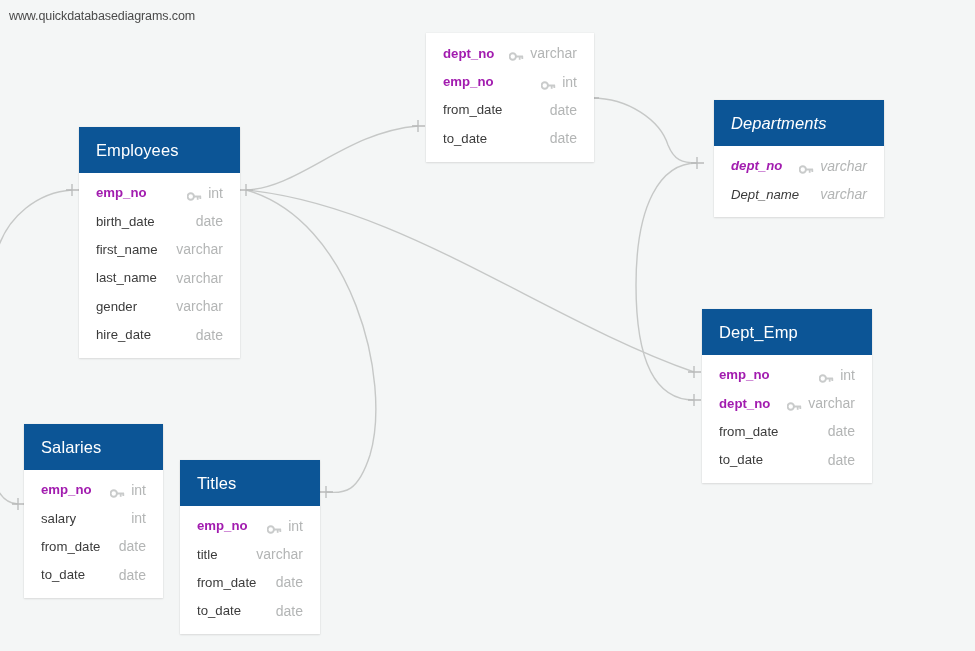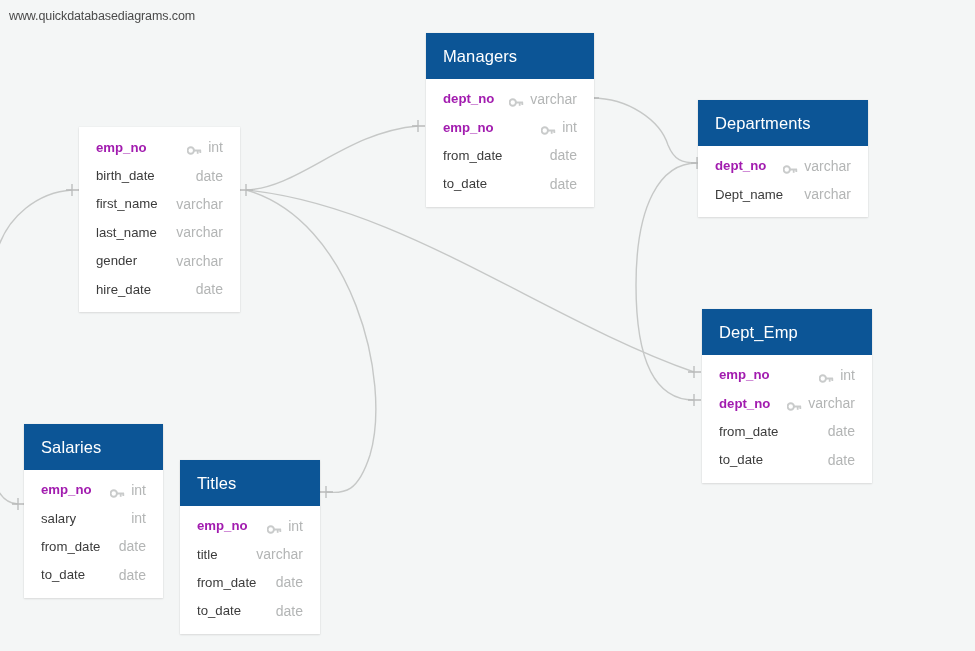--- a/index.html
+++ b/index.html
@@ -144,21 +144,20 @@
       <path class="tick" d="M 691,163 h 13 M 697,157 v 12"></path>
       <path class="tick" d="M 688,372 h 13 M 694,366 v 12"></path>
       <path class="tick" d="M 688,400 h 13 M 694,394 v 12"></path>
       <path class="tick" d="M 320,492 h 13 M 326,486 v 12"></path>
       <path class="tick" d="M 12,504 h 13 M 18,498 v 12"></path>
     </g>
   </svg>
 
   <div id="tables-layer">
       <div class="table" style="left: 426px; top: 33px; width: 168px;">
-        <div class="table-header">Managers</div>
         <div class="table-body">
           <div class="row pk">
             <span class="col-name">dept_no</span>
             <span class="col-spacer"></span>
             <span class="col-right">
               <span class="key-icon"><svg viewBox="0 0 16 11" width="15" height="11" aria-hidden="true">
                   <circle cx="4" cy="5.5" r="3.4" fill="none" stroke="#c9cbcb" stroke-width="2.1"></circle>
                   <path d="M 7.4,5.5 H 15" stroke="#c9cbcb" stroke-width="2.1" stroke-linecap="butt"></path>
                   <path d="M 11.4,5.5 V 9.0" stroke="#c9cbcb" stroke-width="1.9"></path>
                   <path d="M 14.2,5.5 V 8.2" stroke="#c9cbcb" stroke-width="1.9"></path>
@@ -189,20 +188,21 @@
           <div class="row">
             <span class="col-name">to_date</span>
             <span class="col-spacer"></span>
             <span class="col-right">
               <span class="col-type">date</span>
             </span>
           </div>
         </div>
       </div>
       <div class="table" style="left: 79px; top: 127px; width: 161px;">
+        <div class="table-header">Employees</div>
         <div class="table-body">
           <div class="row pk">
             <span class="col-name">emp_no</span>
             <span class="col-spacer"></span>
             <span class="col-right">
               <span class="key-icon"><svg viewBox="0 0 16 11" width="15" height="11" aria-hidden="true">
                   <circle cx="4" cy="5.5" r="3.4" fill="none" stroke="#c9cbcb" stroke-width="2.1"></circle>
                   <path d="M 7.4,5.5 H 15" stroke="#c9cbcb" stroke-width="2.1" stroke-linecap="butt"></path>
                   <path d="M 11.4,5.5 V 9.0" stroke="#c9cbcb" stroke-width="1.9"></path>
                   <path d="M 14.2,5.5 V 8.2" stroke="#c9cbcb" stroke-width="1.9"></path>
@@ -240,21 +240,21 @@
           </div>
           <div class="row">
             <span class="col-name">hire_date</span>
             <span class="col-spacer"></span>
             <span class="col-right">
               <span class="col-type">date</span>
             </span>
           </div>
         </div>
       </div>
-      <div class="table" style="left: 698px; top: 100px; width: 170px;">
+      <div class="table" style="left: 714px; top: 100px; width: 170px; font-style: italic;">
         <div class="table-header">Departments</div>
         <div class="table-body">
           <div class="row pk">
             <span class="col-name">dept_no</span>
             <span class="col-spacer"></span>
             <span class="col-right">
               <span class="key-icon"><svg viewBox="0 0 16 11" width="15" height="11" aria-hidden="true">
                   <circle cx="4" cy="5.5" r="3.4" fill="none" stroke="#c9cbcb" stroke-width="2.1"></circle>
                   <path d="M 7.4,5.5 H 15" stroke="#c9cbcb" stroke-width="2.1" stroke-linecap="butt"></path>
                   <path d="M 11.4,5.5 V 9.0" stroke="#c9cbcb" stroke-width="1.9"></path>

